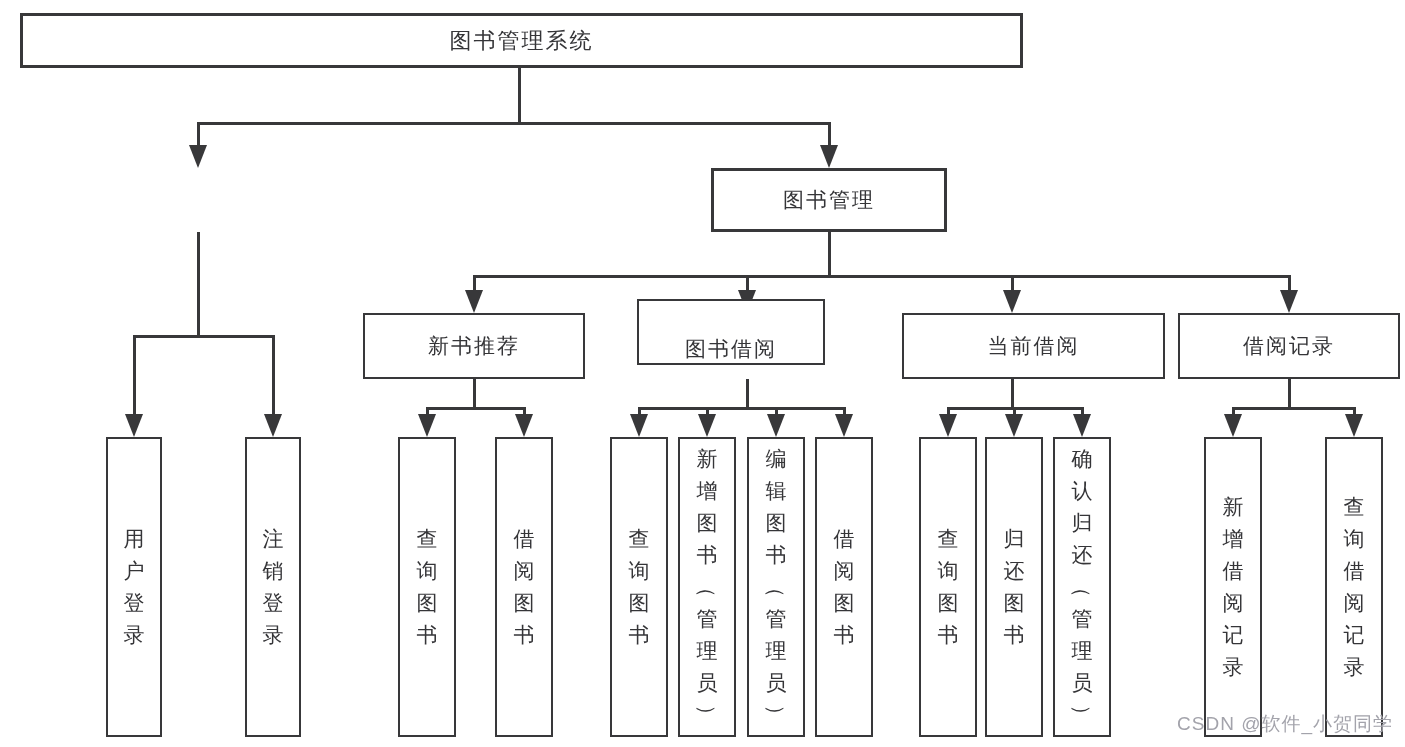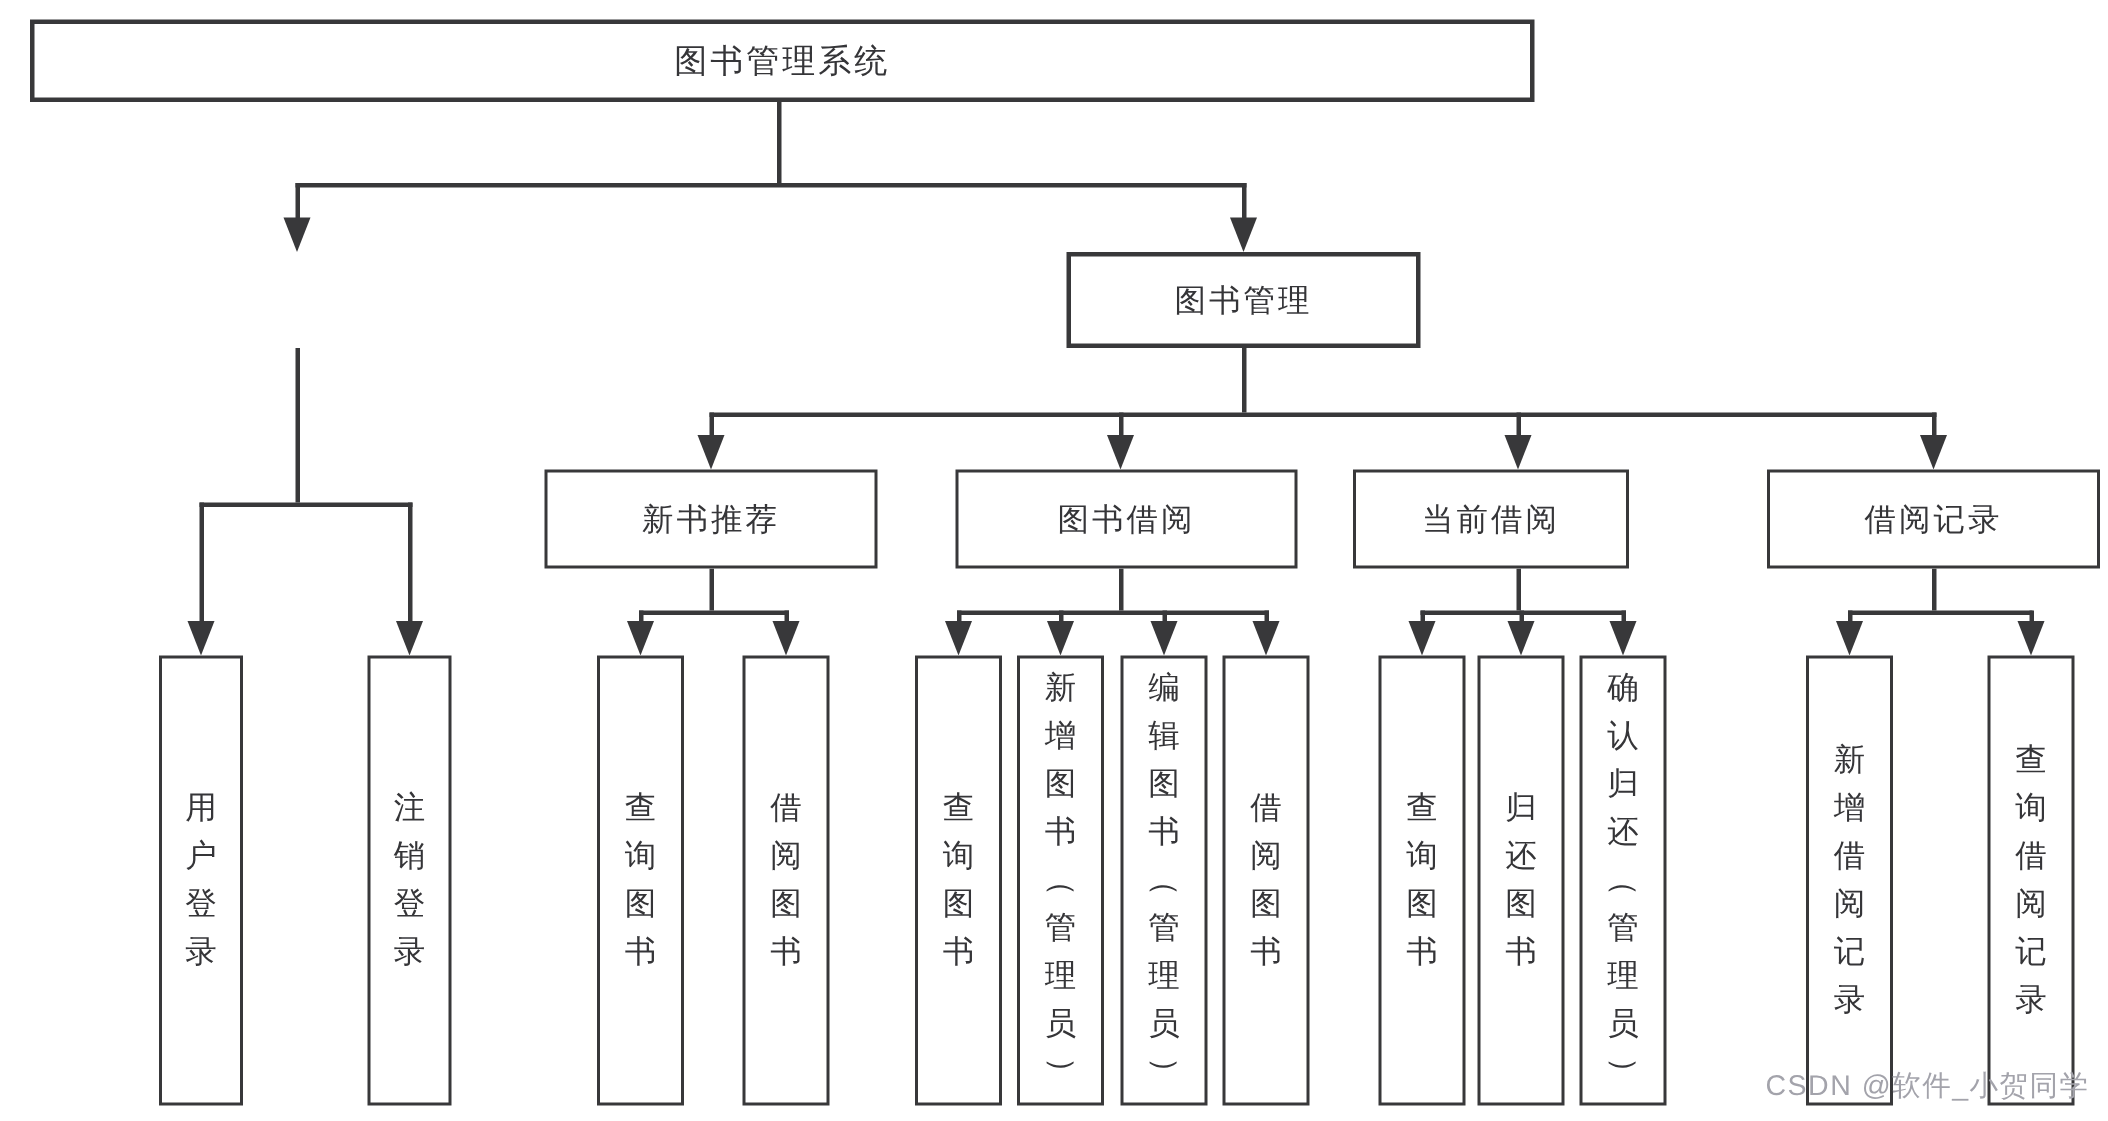--- a/index.html
+++ b/index.html
@@ -103,24 +103,24 @@
     <span class="root-label">图书管理系统</span>
   </div>
 
   <div class="box" style="left:363px;top:313px;width:222px;height:66px;">
     <span class="hlabel">新书推荐</span>
   </div>
 
   <div class="box b3" style="left:711px;top:168px;width:236px;height:64px;">
     <span class="hlabel">图书管理</span>
   </div>
-  <div class="box" style="left:637px;top:313px;width:228px;height:66px;">
+  <div class="box" style="left:637px;top:299px;width:188px;height:66px;align-items:flex-end;">
     <span class="hlabel">图书借阅</span>
   </div>
-  <div class="box" style="left:902px;top:313px;width:184px;height:66px;">
+  <div class="box" style="left:902px;top:313px;width:263px;height:66px;">
     <span class="hlabel">当前借阅</span>
   </div>
   <div class="box" style="left:1178px;top:313px;width:222px;height:66px;">
     <span class="hlabel">借阅记录</span>
   </div>
 
   <div class="box" style="left:106px;top:437px;width:56px;height:300px;">
     <div class="vcol">
         <span class="vchar">用</span>
         <span class="vchar">户</span>

